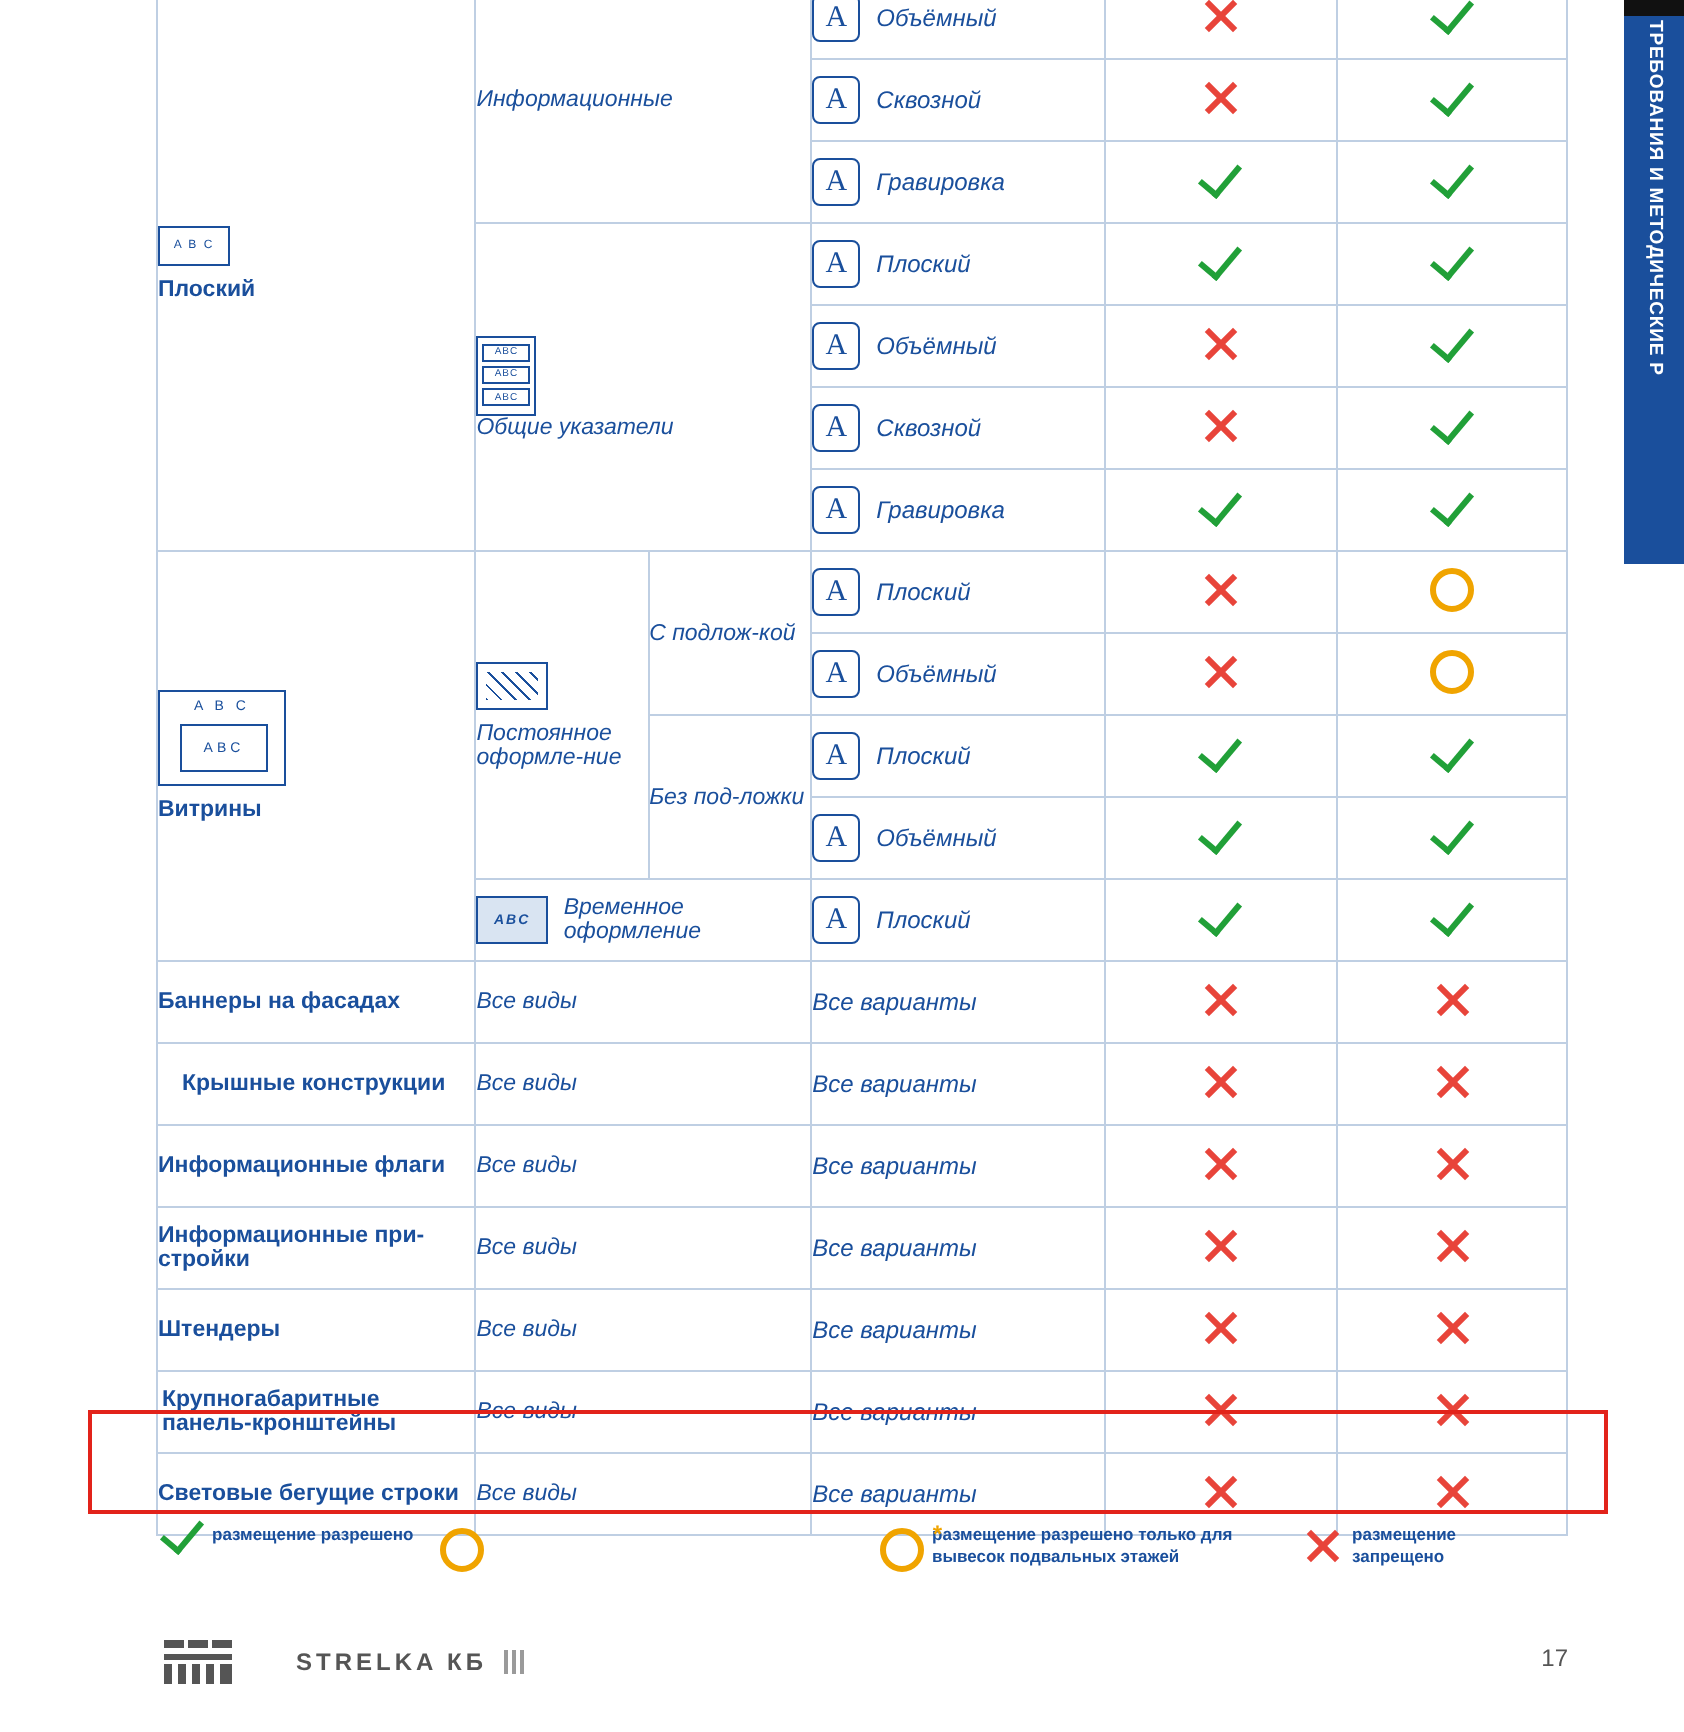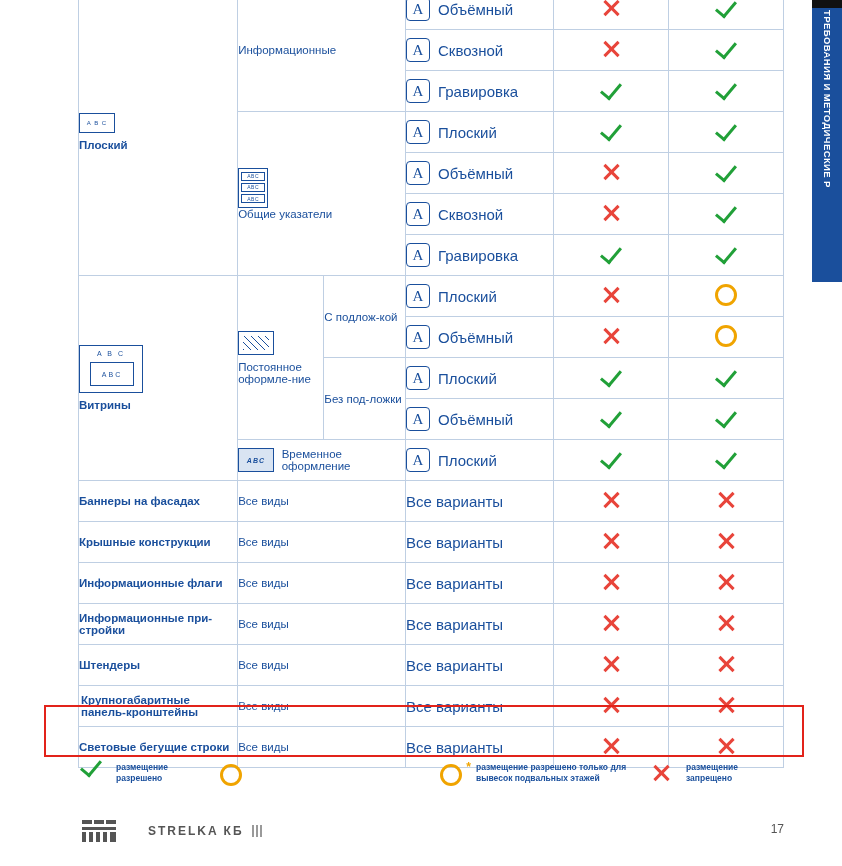--- a/index.html
+++ b/index.html
@@ -45,23 +45,23 @@
     padding:0;
     vertical-align:middle;
     height:40px;
   }
   .c-cat{width:160px;padding:6px 8px;vertical-align:top;}
   .c-type{width:160px;padding:8px 8px;vertical-align:top;}
   .c-sub{width:82px;padding:8px 6px;vertical-align:top;}
   .c-var{width:148px;padding:0 8px;}
   .c-mark{width:118px;text-align:center;}
   .cat-label{font-weight:bold;color:#1a4f9c;font-size:11.5px;margin-top:6px;}
-  .plain{color:#1a4f9c;font-weight:normal;}
+  .plain{color:#1a4f9c;font-weight:normal;font-style:italic;}
   .var-cell{display:flex;align-items:center;gap:8px;}
-  .var-label{font-size:15px;color:#1a4f9c;}
+  .var-label{font-size:12px;color:#1a4f9c;font-style:italic;}
 
   
   .aicon{
     width:22px;height:22px;border:1.4px solid #1a4f9c;border-radius:4px;
     display:inline-flex;align-items:center;justify-content:center;
     font-family:"Liberation Serif", serif;font-size:15px;color:#1a4f9c;
     flex:0 0 auto;
   }
   
   .thumb{
@@ -109,21 +109,21 @@
   .circ-star{position:relative;display:inline-block;}
   .circ-star sup{
     position:absolute;right:-9px;top:-2px;color:#f0a400;font-size:12px;font-weight:bold;
   }
 
   
   .legend{
     position:absolute;left:80px;top:762px;width:706px;height:40px;
     display:flex;align-items:flex-start;gap:10px;font-size:8.5px;color:#1a4f9c;
   }
-  .legend .item{display:flex;align-items:flex-start;gap:14px;max-width:210px;}
+  .legend .item{display:flex;align-items:flex-start;gap:4px;max-width:210px;}
   .legend .txt{font-weight:bold;line-height:1.35;}
   .legend .mark-wrap{width:22px;flex:0 0 auto;display:flex;justify-content:center;padding-top:2px;}
 
   
   .highlight{
     position:absolute;left:44px;top:705px;width:756px;height:48px;
     border:2.5px solid #e2231a;pointer-events:none;
   }
 
   
@@ -320,21 +320,21 @@
             <div class="plain">Все виды</div>
           </td>
       <td class="c-var">
             <div class="var-label">Все варианты</div>
           </td>
       <td class="c-mark"><span class="cross"></span></td>
       <td class="c-mark"><span class="cross"></span></td>
     </tr>
     <tr>
       <td class="c-cat">
-            <div class="cat-label" style="margin:0">Крышные конструкции</div>
+            <div class="cat-label" style="margin:12px">Крышные конструкции</div>
           </td>
       <td class="c-type" colspan="2">
             <div class="plain">Все виды</div>
           </td>
       <td class="c-var">
             <div class="var-label">Все варианты</div>
           </td>
       <td class="c-mark"><span class="cross"></span></td>
       <td class="c-mark"><span class="cross"></span></td>
     </tr>

